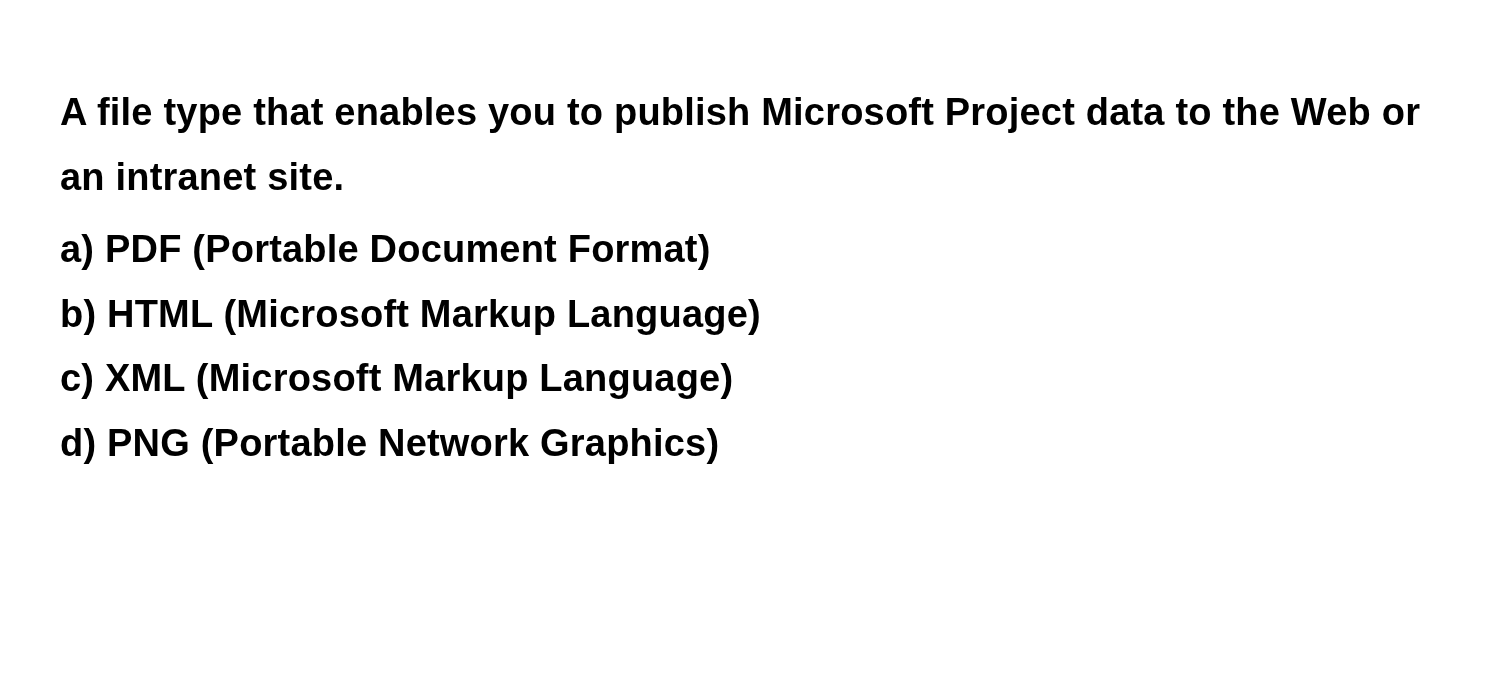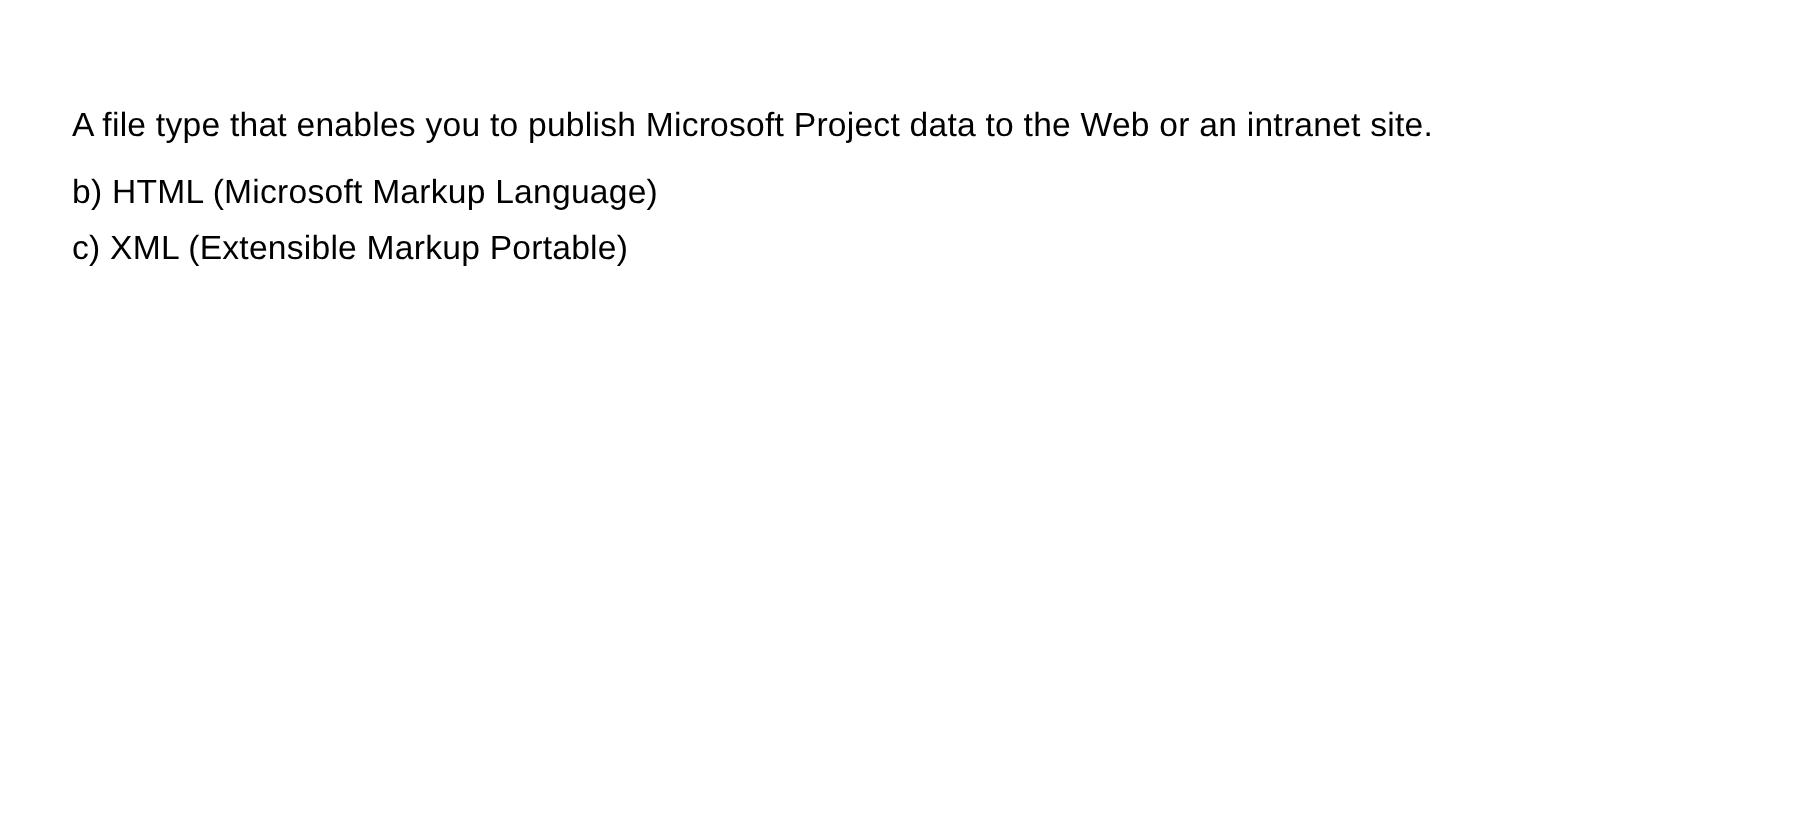--- a/index.html
+++ b/index.html
@@ -9,43 +9,52 @@
     }
     body {
       width: 1500px;
       height: 688px;
       background: #ffffff;
       font-family: -apple-system, BlinkMacSystemFont, "Segoe UI", Helvetica, Arial, sans-serif;
       padding: 80px 60px 60px 60px;
       color: #000000;
     }
     .question-container {
-      font-size: 28px;
+      font-size: 38px;
       line-height: 1.7;
       letter-spacing: 0.2px;
+      font-weight: bold;
     }
     .question-text {
       margin-bottom: 8px;
     }
     .options {
       margin-top: 4px;
     }
     .option {
       display: block;
       line-height: 1.7;
     }
   </style>
 </head>
 <body>
 
 <div class="question-container">
   <div class="question-text">A file type that enables you to publish Microsoft Project data to the Web or an intranet site.</div>
   <div class="options">
     <div class="option">
+      <span>a)</span>
+      <span>PDF (Portable Document Format)</span>
+    </div>
+    <div class="option">
       <span>b)</span>
       <span>HTML (Microsoft Markup Language)</span>
     </div>
     <div class="option">
       <span>c)</span>
-      <span>XML (Extensible Markup Portable)</span>
+      <span>XML (Microsoft Markup Language)</span>
+    </div>
+    <div class="option">
+      <span>d)</span>
+      <span>PNG (Portable Network Graphics)</span>
     </div>
   </div>
 </div>
 
 </body></html>

